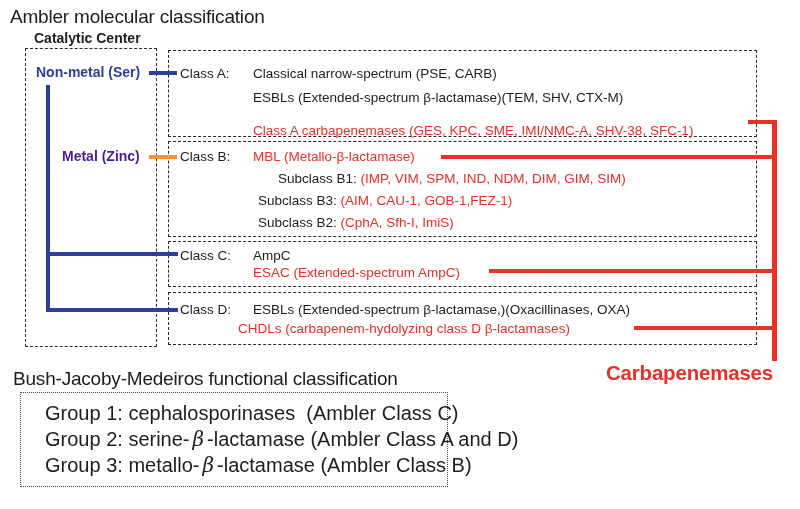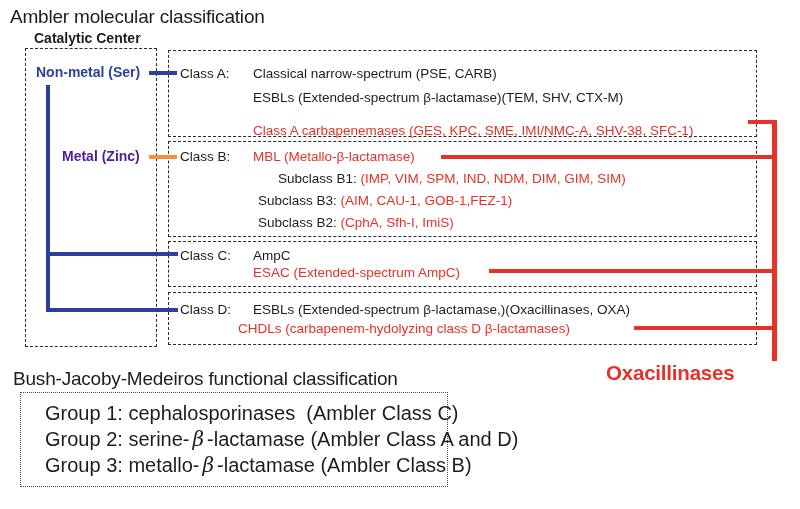--- a/index.html
+++ b/index.html
@@ -64,19 +64,19 @@
 <div class="abs t" style="left:180px; top:301px;">Class D:</div>
 <div class="abs t" style="left:253px; top:301px;">ESBLs (Extended-spectrum β-lactamase,)(Oxacillinases, OXA)</div>
 <div class="abs t redtx" style="left:238px; top:320px;">CHDLs (carbapenem-hydolyzing class D β-lactamases)</div>
 
 <div class="ln redl" style="left:748px; top:120px; width:29px;  height:4px;"></div>
 <div class="ln redl" style="left:441px; top:155px; width:336px; height:4px;"></div>
 <div class="ln redl" style="left:489px; top:269px; width:288px; height:4px;"></div>
 <div class="ln redl" style="left:634px; top:326px; width:143px; height:4px;"></div>
 <div class="ln redl" style="left:772px; top:120px; width:5px;  height:241px;"></div>
 
-<div class="abs carb" style="left:606px; top:361px;">Oxacillinases</div>
+<div class="abs carb" style="left:606px; top:361px;">Carbapenemases</div>
 
 <div class="abs h1" style="left:13px; top:368px;">Bush-Jacoby-Medeiros functional classification</div>
 <div class="box-dot" style="left:20px; top:392px; width:428px; height:95px;"></div>
 <div class="abs g" style="left:45px; top:402px;">Group 1: cephalosporinases  (Ambler Class C)</div>
 <div class="abs g" style="left:45px; top:427px;"><span>Group 2: serine-</span><span class="beta">β</span><span>-lactamase (Ambler Class A and D)</span></div>
 <div class="abs g" style="left:45px; top:453px;"><span>Group 3: metallo-</span><span class="beta">β</span><span>-lactamase (Ambler Class B)</span></div>
 
 </body></html>

